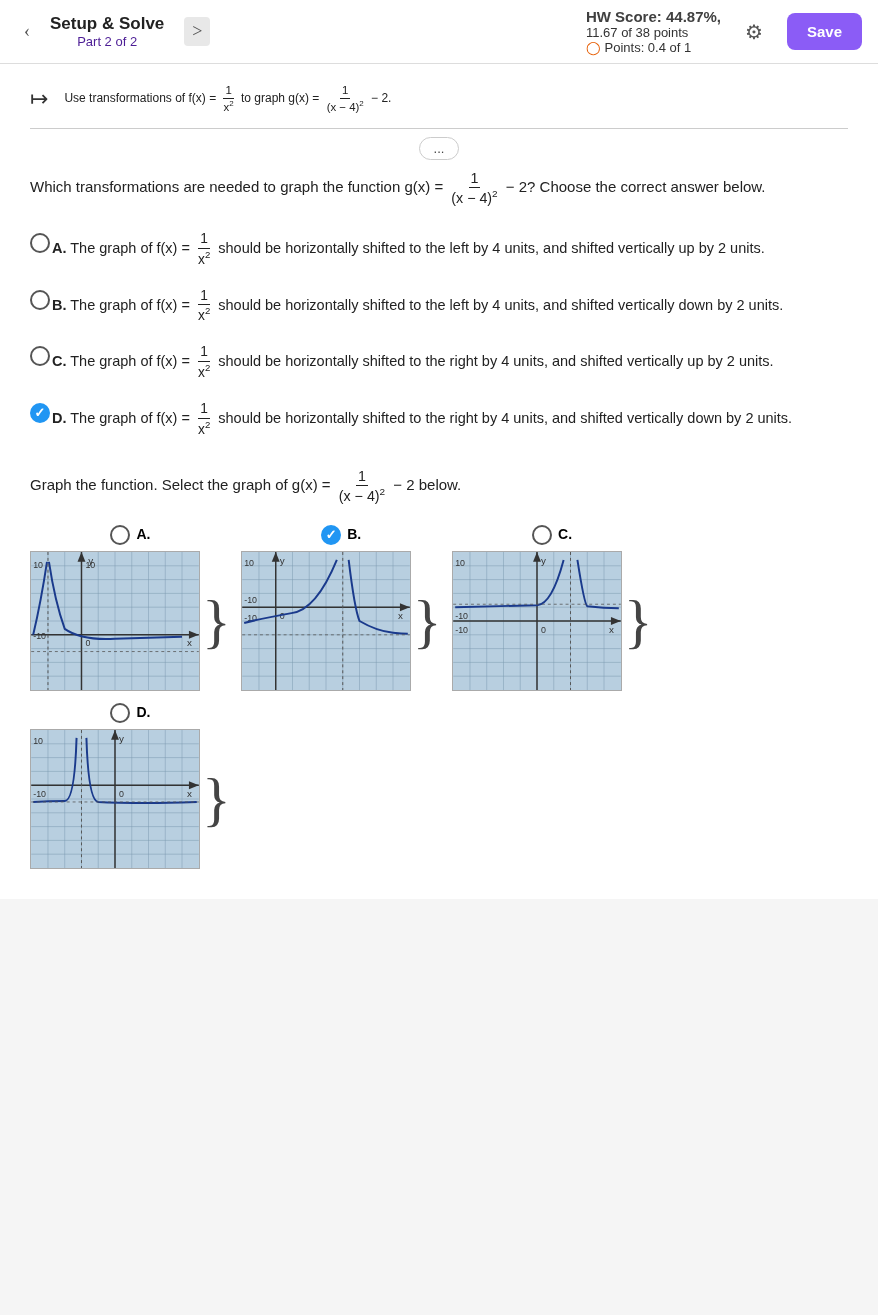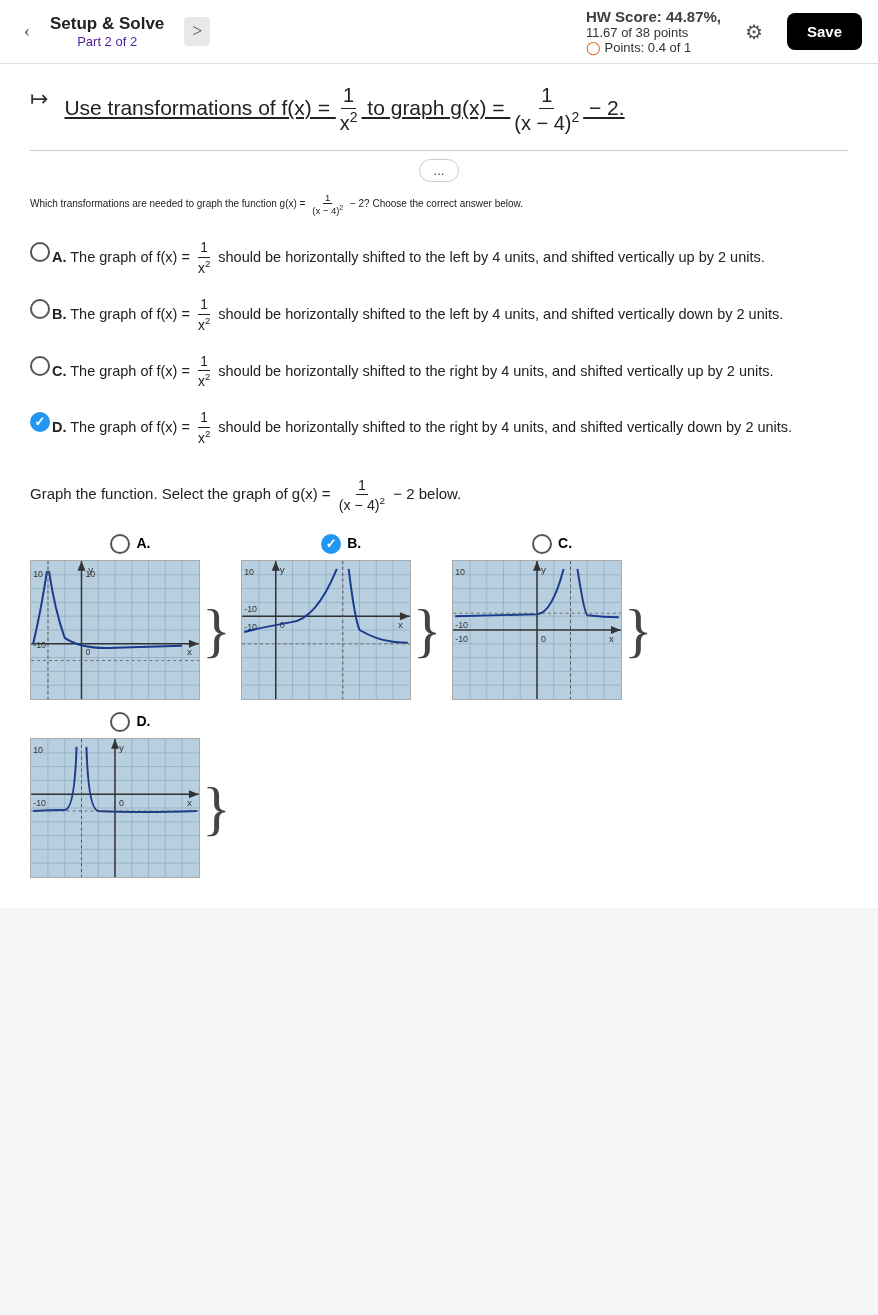--- a/index.html
+++ b/index.html
@@ -78,21 +78,21 @@
       color: #e65c00;
       font-size: 13px;
     }
     .header-gear {
       font-size: 20px;
       color: #555;
       cursor: pointer;
       margin-left: 12px;
     }
     .save-btn {
-      background: #000000;
+      background: #8b5cf6;
       color: white;
       border: none;
       border-radius: 8px;
       padding: 10px 20px;
       font-size: 15px;
       font-weight: bold;
       cursor: pointer;
       margin-left: 12px;
       font-family: Arial, sans-serif;
     }
@@ -113,23 +113,22 @@
       gap: 16px;
     }
     .back-arrow-big {
       font-size: 22px;
       color: #333;
       cursor: pointer;
       margin-top: 2px;
       flex-shrink: 0;
     }
     .intro-text {
-      font-size: 21px;
-      font-family: Arial, sans-serif;
-      text-decoration: underline;
+      font-size: 12px;
+      font-family: Arial, sans-serif;
     }
     .divider {
       border: none;
       border-top: 1px solid #ccc;
       margin: 14px 0 18px 0;
     }
     .ellipsis-btn {
       display: flex;
       justify-content: center;
       margin: -10px 0 10px 0;
@@ -138,21 +137,21 @@
       background: white;
       border: 1px solid #ccc;
       border-radius: 12px;
       padding: 3px 14px;
       font-size: 13px;
       cursor: pointer;
       color: #444;
     }
 
     .question-text {
-      font-size: 10px;
+      font-size: 15px;
       font-family: Arial, sans-serif;
       color: #222;
       margin-bottom: 24px;
       line-height: 1.6;
     }
 
     .options {
       display: flex;
       flex-direction: column;
       gap: 20px;

